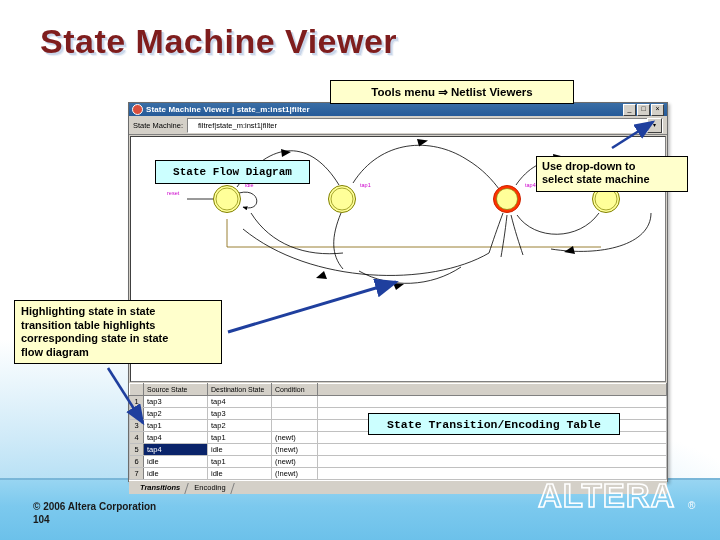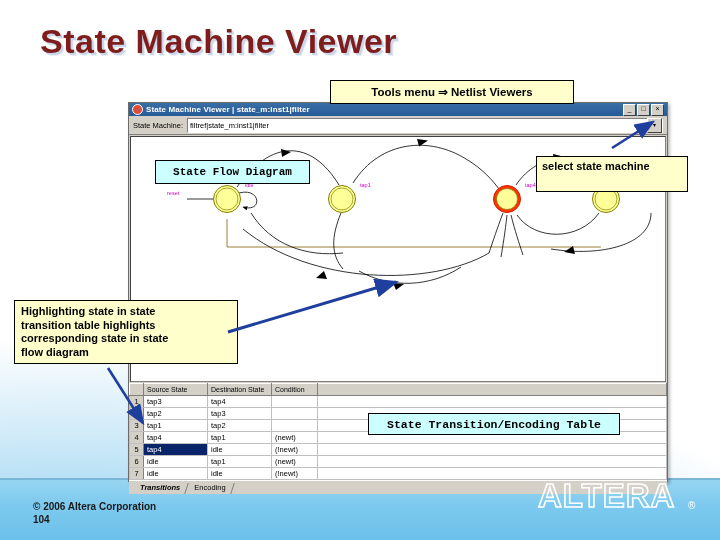--- a/index.html
+++ b/index.html
@@ -40,21 +40,21 @@
   .tb-btn{width:11px;height:10px;background:#d4d0c8;border:1px solid #fff;
     border-right-color:#404040;border-bottom-color:#404040;
     font-size:7px;line-height:8px;text-align:center;color:#000;}
 
   
   .sm-bar{height:18px;background:#d4d0c8;display:flex;align-items:center;padding:0 4px;gap:4px;
     border-bottom:1px solid #808080;}
   .sm-label{font-size:7.5px;color:#000;white-space:nowrap;}
   .sm-combo{flex:1;height:13px;background:#ffffff;border:1px solid #808080;
     border-right-color:#fff;border-bottom-color:#fff;display:flex;align-items:center;}
-  .sm-combo-text{font-size:7.5px;color:#000;padding-left:2px;white-space:nowrap;}
+  .sm-combo-text{font-size:7.5px;color:#000;padding-left:10px;white-space:nowrap;}
   .sm-arrow{width:13px;height:13px;background:#d4d0c8;border:1px solid #fff;
     border-right-color:#404040;border-bottom-color:#404040;margin-left:auto;
     display:flex;align-items:center;justify-content:center;font-size:6px;line-height:1;color:#000;}
 
   
   .canvas{position:relative;height:244px;background:#ffffff;
     border:1px solid #808080;border-top-color:#404040;border-left-color:#404040;margin:1px;}
   .canvas svg{position:absolute;left:0;top:0;}
 
   
@@ -78,21 +78,21 @@
   
   .callout{position:absolute;border:1px solid #000;font-weight:bold;color:#000;
     font-size:11px;line-height:13px;padding:3px 6px;box-sizing:border-box;}
   .callout.yellow{background:#ffffcc;}
   .callout.cyan{background:#ccffff;font-family:Liberation Mono, monospace;}
 
   #callout-tools{left:330px;top:80px;width:244px;height:24px;font-size:11.5px;
      display:flex;align-items:center;justify-content:center;}
   #callout-flow{left:155px;top:160px;width:155px;height:24px;display:flex;align-items:center;justify-content:center;}
   #callout-dropdown{left:536px;top:156px;width:152px;height:36px;padding:3px 5px;}
-  #callout-highlight{left:14px;top:300px;width:224px;height:64px;padding:4px 6px;line-height:13.5px;}
+  #callout-highlight{left:14px;top:300px;width:208px;height:64px;padding:4px 6px;line-height:13.5px;}
   #callout-table{left:368px;top:413px;width:252px;height:22px;display:flex;align-items:center;justify-content:center;
      font-size:11.5px;}
 
   .arrows{position:absolute;inset:0;pointer-events:none;}
 
   
   .footer{position:absolute;left:33px;bottom:14px;font-size:10px;font-weight:bold;color:#1a1a1a;line-height:13px;}
   .logo{position:absolute;right:14px;bottom:22px;}
 </style>
 </head>
@@ -277,20 +277,21 @@
       <div class="tab">Encoding</div>
     </div>
   </div>
 </div>
 
 <div class="callout yellow" id="callout-tools">Tools menu ⇒ Netlist Viewers</div>
 
 <div class="callout cyan" id="callout-flow">State Flow Diagram</div>
 
 <div class="callout yellow" id="callout-dropdown">
+  <div>Use drop-down to</div>
   <div>select state machine</div>
 </div>
 
 <div class="callout yellow" id="callout-highlight">
   <div>Highlighting state in state</div>
   <div>transition table highlights</div>
   <div>corresponding state in state</div>
   <div>flow diagram</div>
 </div>
 

